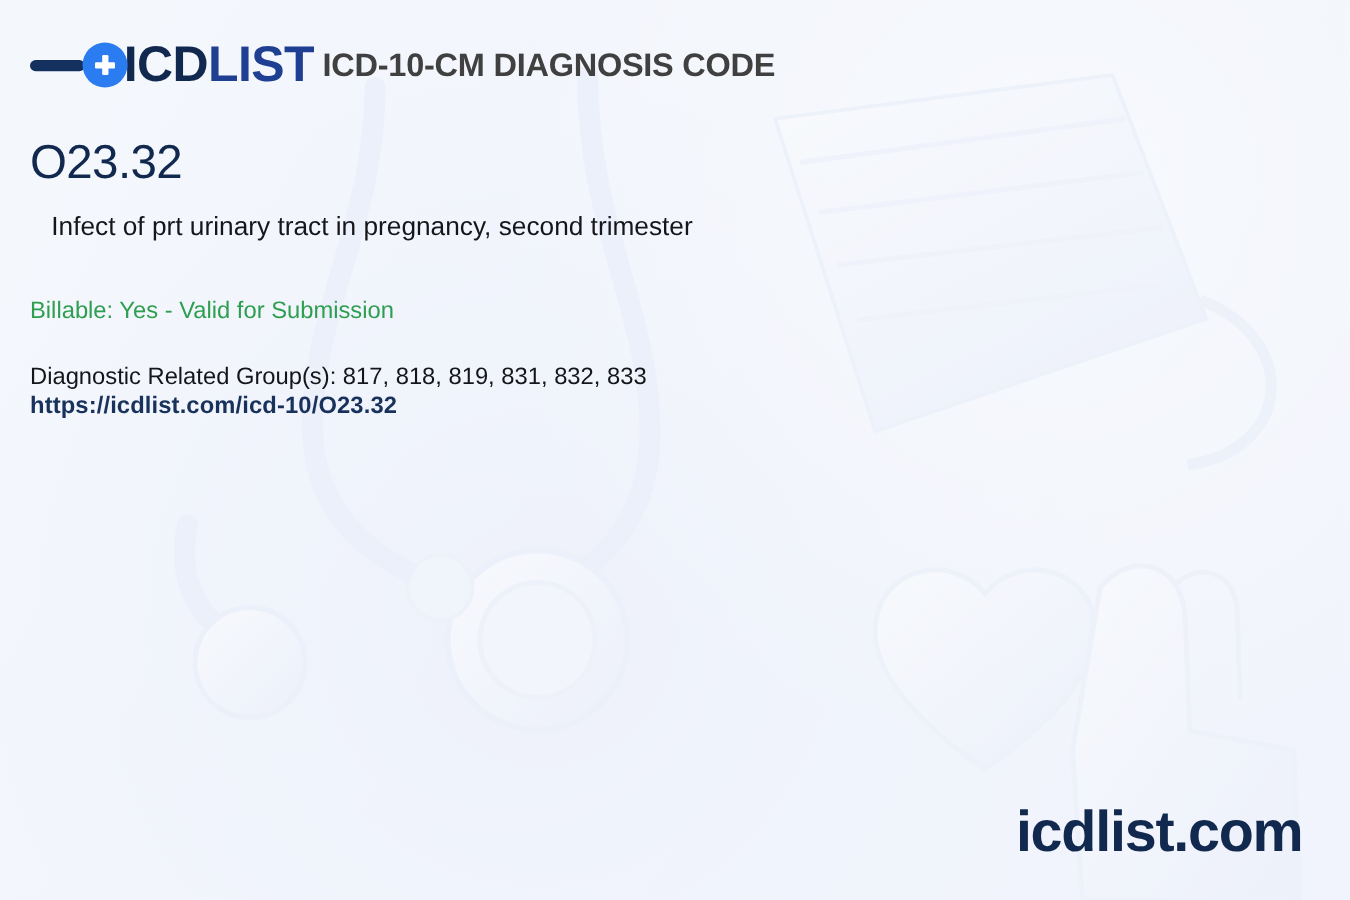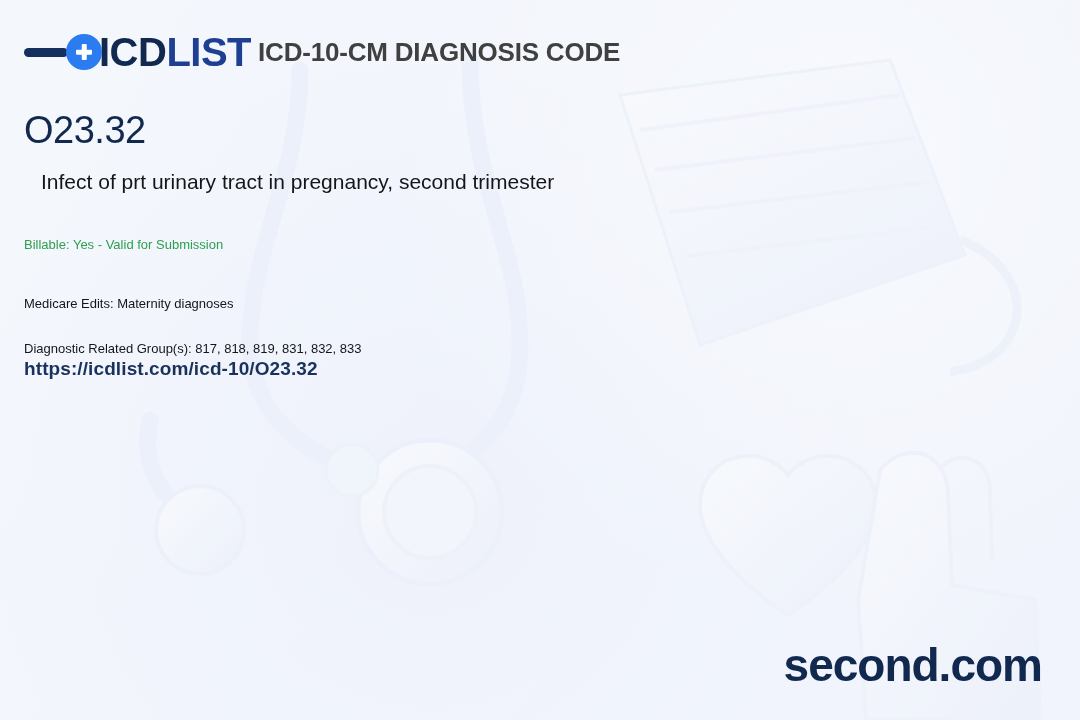--- a/index.html
+++ b/index.html
@@ -138,21 +138,21 @@
     margin: 0 0 8px 0;
   }
   .description {
     font-size: 21px;
     font-weight: 400;
     color: #15161a;
     line-height: 1.25;
     margin: 17px;
   }
   .meta-line {
-    font-size: 13px;
+    font-size: 19px;
     color: #15161a;
     line-height: 1.3;
     white-space: nowrap;
   }
   .meta-billable {
     color: #2e9e50;
     margin-top: 42px;
   }
   .meta-medicare { margin-top: 42px; }
   .meta-drg      { margin-top: 28px; }
@@ -239,22 +239,21 @@
       <span class="logo-plus"></span>
       <span class="logo-word"><span class="logo-icd">ICD</span><span class="logo-list">LIST</span></span>
     </div>
     <div class="header-title">ICD-10-CM DIAGNOSIS CODE</div>
   </div>
 
   <div class="content">
     <div class="code">O23.32</div>
     <div class="description">Infect of prt urinary tract in pregnancy, second trimester</div>
     <div class="meta-line meta-billable">Billable: Yes - Valid for Submission</div>
-    <div class="meta-line meta-medicare">Medicare Edits: Maternity diagnoses</div>
     <div class="meta-line meta-drg">Diagnostic Related Group(s): 817, 818, 819, 831, 832, 833</div>
     <div class="url">https://icdlist.com/icd-10/O23.32</div>
   </div>
 
   <div class="footer">
-    <div class="footer-brand">second.com</div>
+    <div class="footer-brand">icdlist.com</div>
   </div>
 
 </div>
 
 </body></html>

